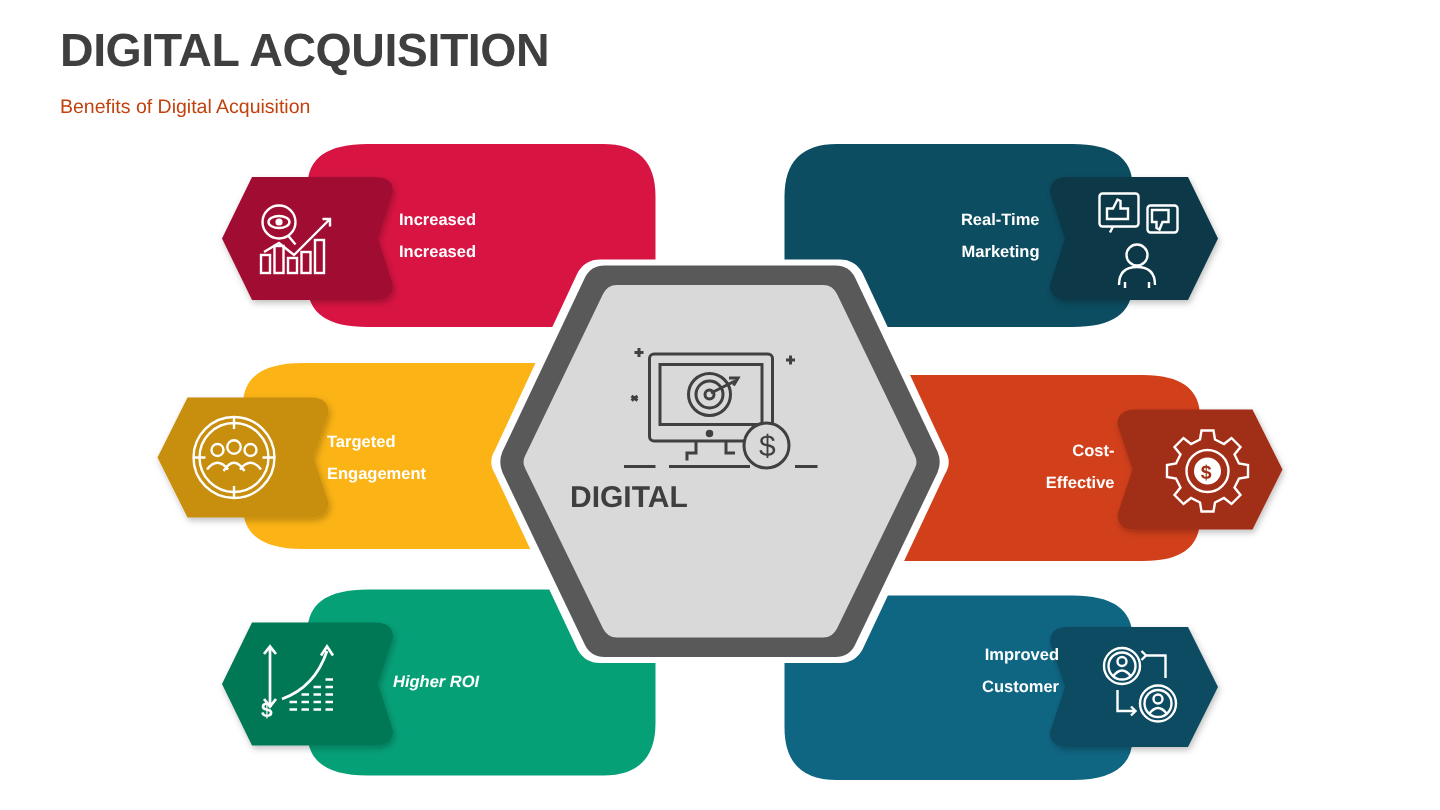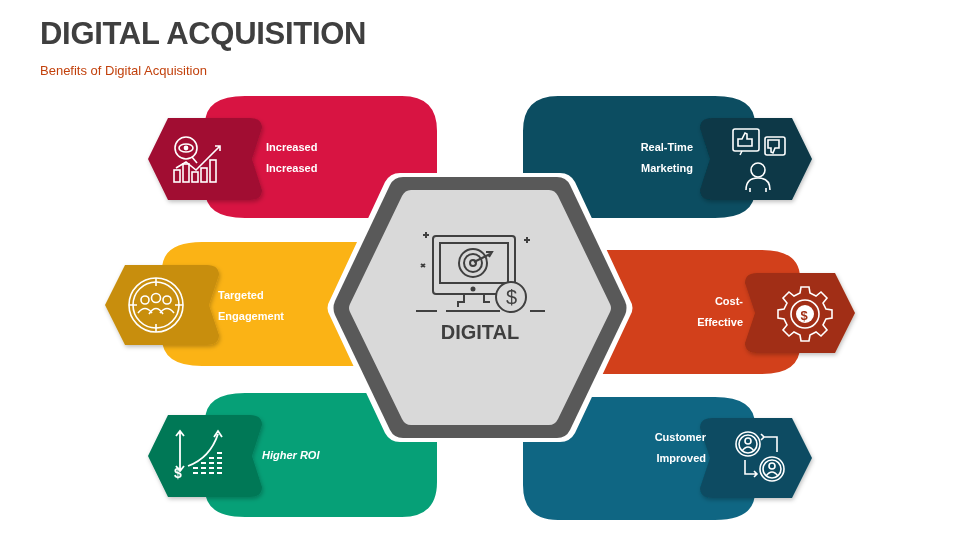--- a/index.html
+++ b/index.html
@@ -3,21 +3,21 @@
 <meta charset="utf-8">
 <style>
   html, body { margin:0; padding:0; }
   body { width:960px; height:540px; background:#ffffff; position:relative; overflow:hidden;
          font-family:"Liberation Sans", "DejaVu Sans", sans-serif; }
   .title { position:absolute; left:40px; top:16px; font-size:31px; font-weight:bold; color:#3f3f3f; letter-spacing:-0.3px; }
   .subtitle { position:absolute; left:40px; top:63px; font-size:13px; color:#c2410c; }
   svg.canvas { position:absolute; left:0; top:0; }
   .label { position:absolute; color:#ffffff; font-size:11px; font-weight:bold; line-height:21px; }
   .label.right { text-align:right; }
-  .center-title { position:absolute; left:380px; width:200px; text-align:center; top:318px;
+  .center-title { position:absolute; left:380px; width:200px; top:318px;
                   color:#3f3f3f; font-size:20px; font-weight:bold; line-height:28px; }
 </style>
 </head>
 <body>
 
 <div class="title">DIGITAL ACQUISITION</div>
 <div class="subtitle">Benefits of Digital Acquisition</div>
 
 <svg class="canvas" width="960" height="540" viewBox="0 0 960 540" xmlns="http://www.w3.org/2000/svg">
   <defs>
@@ -145,19 +145,19 @@
 </div>
 <div class="label right" style="left:580px; width:113px; top:137px;">
   <div>Real-Time</div>
   <div>Marketing</div>
 </div>
 <div class="label right" style="left:630px; width:113px; top:291px;">
   <div>Cost-</div>
   <div>Effective</div>
 </div>
 <div class="label right" style="left:580px; width:126px; top:427px;">
+  <div>Improved</div>
   <div>Customer</div>
-  <div>Improved</div>
 </div>
 
 <div class="center-title">
   <div>DIGITAL</div>
 </div>
 
 </body></html>

